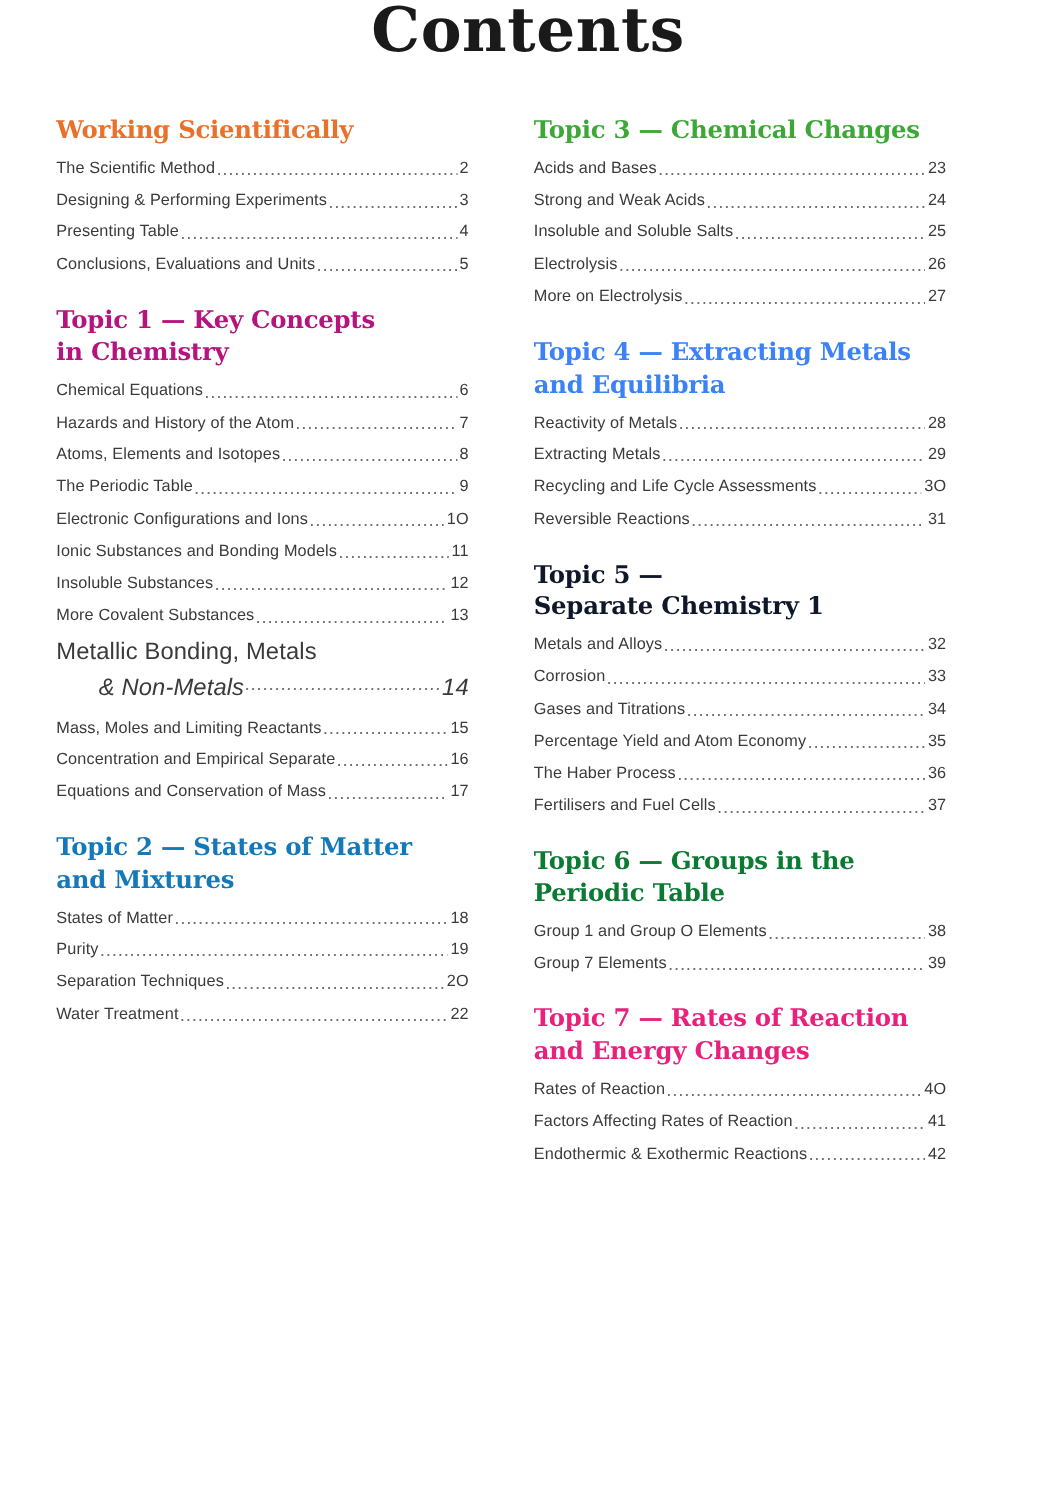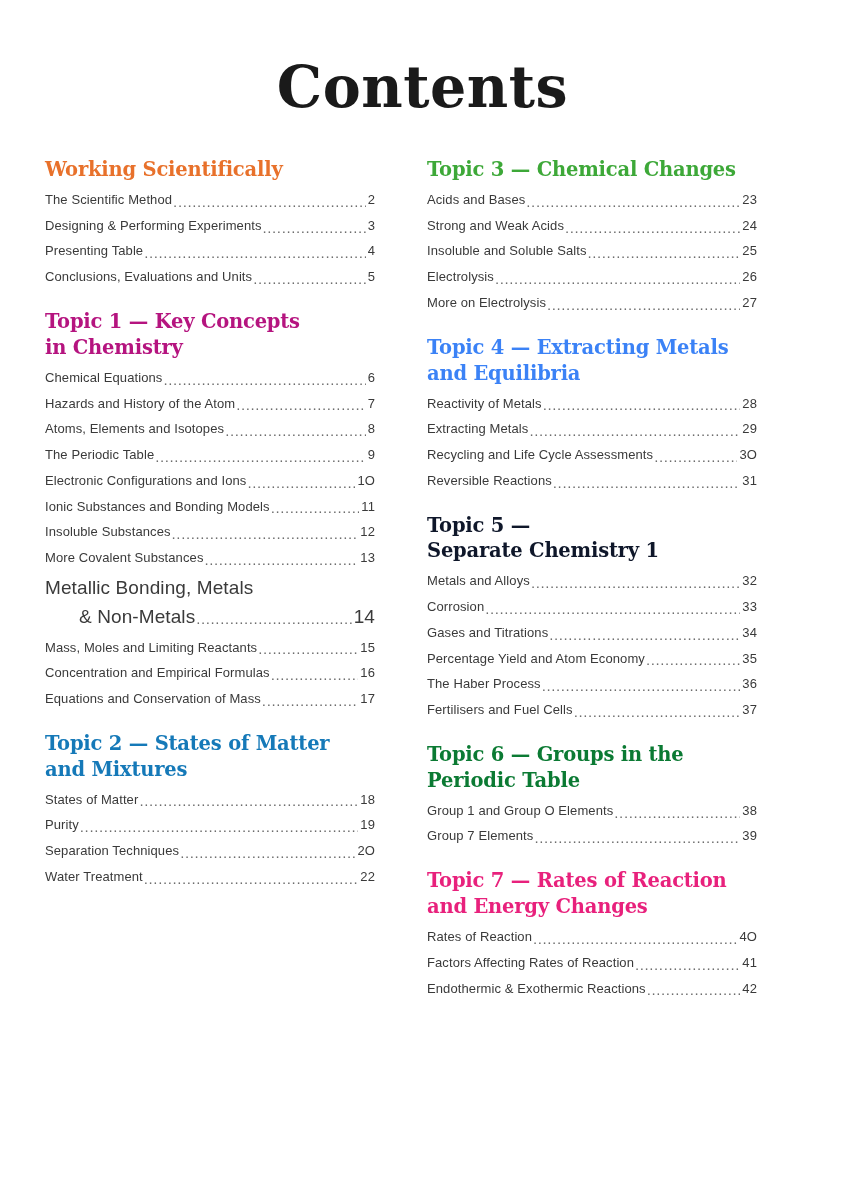--- a/index.html
+++ b/index.html
@@ -12,25 +12,24 @@
     width: 845px;
     height: 1200px;
     background: #ffffff;
     font-family: "Liberation Sans", sans-serif;
     overflow: hidden;
   }
   .page-title {
     text-align: center;
     font-family: "DejaVu Serif", serif;
     font-weight: bold;
-    font-size: 57px;
+    font-size: 49px;
     letter-spacing: 0.5px;
     color: #1a1a1a;
     margin: 0;
-    padding-top: 58px;
     line-height: 1;
   }
   .columns {
     display: flex;
     padding: 0 56px 0 45px;
     margin-top: 42px;
     gap: 52px;
     align-items: flex-start;
   }
   .col {
@@ -98,22 +97,23 @@
     color: #3a3a3a;
     font-weight: 300;
     margin-bottom: 6px;
     letter-spacing: 0.1px;
   }
   .entry-wrap .line1 {
     white-space: pre;
   }
   .entry-wrap .line2row {
     display: flex;
-    align-items: center;
+    align-items: flex-start;
     padding-left: 34px;
+    font-style: italic;
   }
   .entry-wrap .line2row .etitle { white-space: pre; flex: 0 0 auto; }
   .entry-wrap .line2row .leader {
     flex: 1 1 auto;
     position: relative;
     height: 1em;
     overflow: hidden;
     margin: 0 1px;
   }
   .entry-wrap .line2row .leader::after {
@@ -215,21 +215,21 @@
               <span class="leader"></span>
               <span class="pnum">14</span>
             </div>
           </div>
           <div class="entry">
             <span class="etitle">Mass, Moles and Limiting Reactants</span>
             <span class="leader"></span>
             <span class="pnum">15</span>
           </div>
           <div class="entry">
-            <span class="etitle">Concentration and Empirical Formulas</span>
+            <span class="etitle">Concentration and Empirical Separate</span>
             <span class="leader"></span>
             <span class="pnum">16</span>
           </div>
           <div class="entry">
             <span class="etitle">Equations and Conservation of Mass</span>
             <span class="leader"></span>
             <span class="pnum">17</span>
           </div>
         </div>
         <div class="section">

